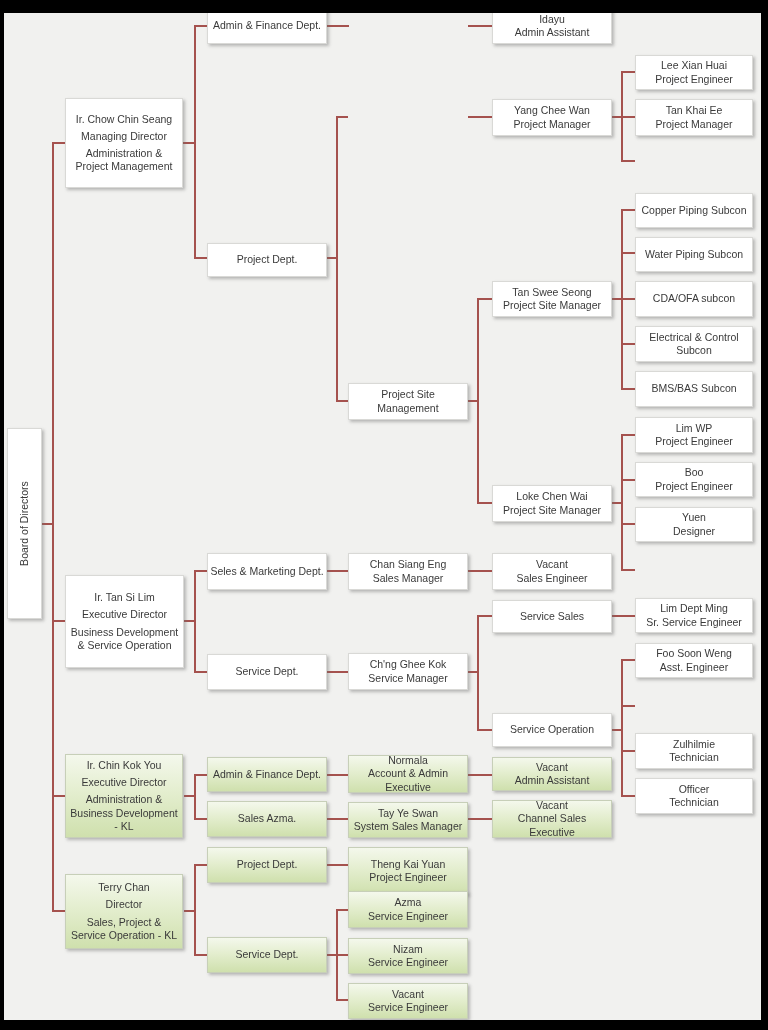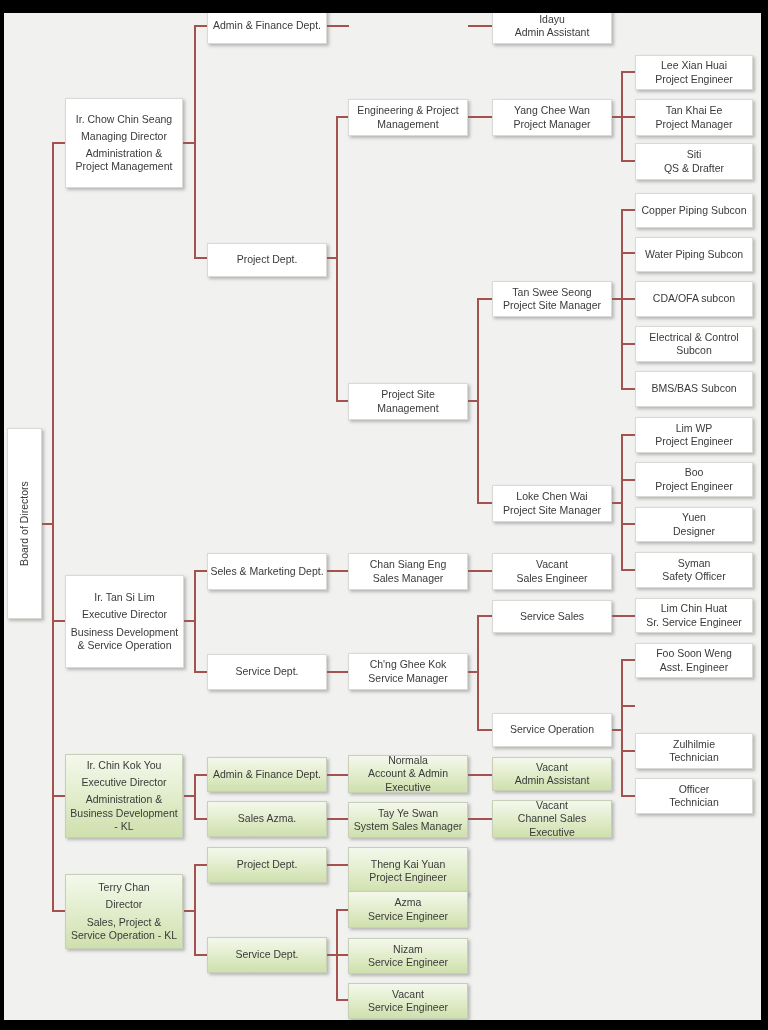--- a/index.html
+++ b/index.html
@@ -148,23 +148,20 @@
   <div class="box g" style="left:207px;top:801px;width:120px;height:36px">
       <div class="line">Sales Azma.</div>
     </div>
   <div class="box g" style="left:207px;top:847px;width:120px;height:36px">
       <div class="line">Project Dept.</div>
     </div>
   <div class="box g" style="left:207px;top:937px;width:120px;height:36px">
       <div class="line">Service Dept.</div>
     </div>
 
-  <div class="box" style="left:348px;top:99px;width:120px;height:37px">
-      <div class="line">Engineering &amp; Project Management</div>
-    </div>
   <div class="box" style="left:348px;top:383px;width:120px;height:37px">
       <div class="line">Project Site Management</div>
     </div>
   <div class="box" style="left:348px;top:553px;width:120px;height:37px">
       <div class="line">Chan Siang Eng</div>
       <div class="line">Sales Manager</div>
     </div>
   <div class="box" style="left:348px;top:653px;width:120px;height:37px">
       <div class="line">Ch'ng Ghee Kok</div>
       <div class="line">Service Manager</div>
@@ -230,24 +227,20 @@
     </div>
 
   <div class="box" style="left:635px;top:55px;width:118px;height:35px">
       <div class="line">Lee Xian Huai</div>
       <div class="line">Project Engineer</div>
     </div>
   <div class="box" style="left:635px;top:99px;width:118px;height:37px">
       <div class="line">Tan Khai Ee</div>
       <div class="line">Project Manager</div>
     </div>
-  <div class="box" style="left:635px;top:143px;width:118px;height:37px">
-      <div class="line">Siti</div>
-      <div class="line">QS &amp; Drafter</div>
-    </div>
   <div class="box" style="left:635px;top:193px;width:118px;height:35px">
       <div class="line">Copper Piping Subcon</div>
     </div>
   <div class="box" style="left:635px;top:237px;width:118px;height:35px">
       <div class="line">Water Piping Subcon</div>
     </div>
   <div class="box" style="left:635px;top:281px;width:118px;height:36px">
       <div class="line">CDA/OFA subcon</div>
     </div>
   <div class="box" style="left:635px;top:326px;width:118px;height:36px">
@@ -261,26 +254,22 @@
       <div class="line">Project Engineer</div>
     </div>
   <div class="box" style="left:635px;top:462px;width:118px;height:35px">
       <div class="line">Boo</div>
       <div class="line">Project Engineer</div>
     </div>
   <div class="box" style="left:635px;top:507px;width:118px;height:35px">
       <div class="line">Yuen</div>
       <div class="line">Designer</div>
     </div>
-  <div class="box" style="left:635px;top:552px;width:118px;height:36px">
-      <div class="line">Syman</div>
-      <div class="line">Safety Officer</div>
-    </div>
   <div class="box" style="left:635px;top:598px;width:118px;height:35px">
-      <div class="line">Lim Chin Huat</div>
+      <div class="line">Lim Dept Ming</div>
       <div class="line">Sr. Service Engineer</div>
     </div>
   <div class="box" style="left:635px;top:643px;width:118px;height:35px">
       <div class="line">Foo Soon Weng</div>
       <div class="line">Asst. Engineer</div>
     </div>
   <div class="box" style="left:635px;top:733px;width:118px;height:36px">
       <div class="line">Zulhilmie</div>
       <div class="line">Technician</div>
     </div>

